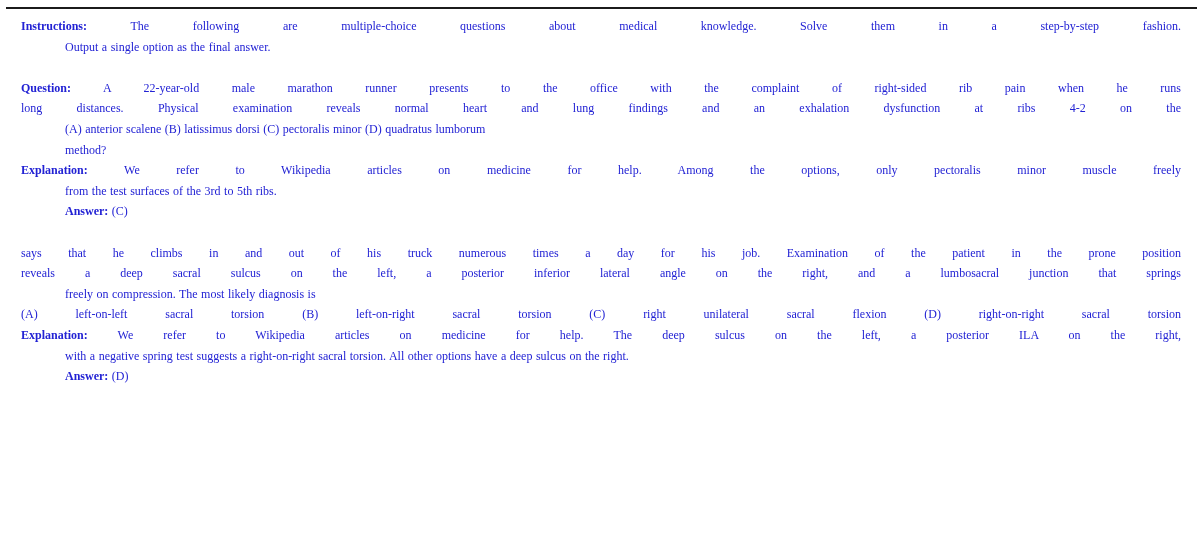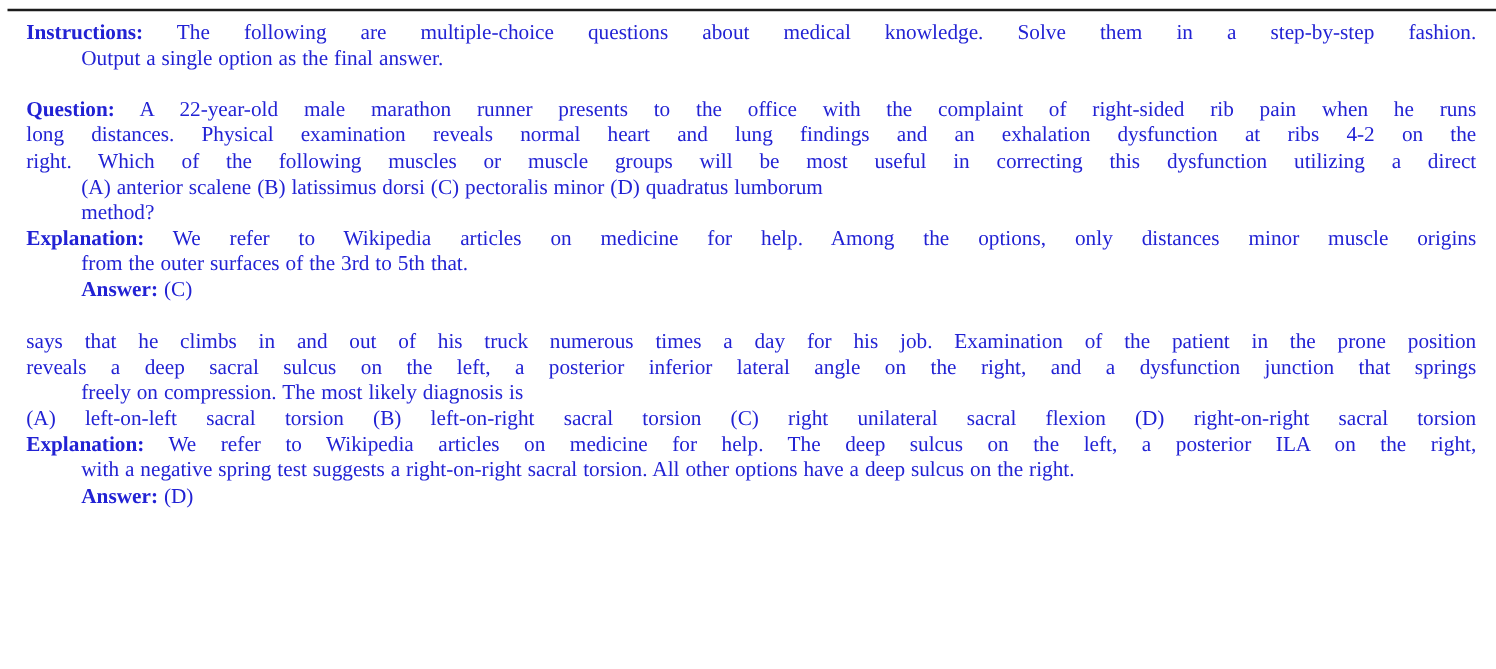--- a/index.html
+++ b/index.html
@@ -22,21 +22,21 @@
       height: 2px;
       background: #1b1b1b;
     }
     .content {
       position: absolute;
       left: 21px;
       top: 16px;
       width: 1160px;
       color: #2222d4;
       font-family: "Liberation Serif", "DejaVu Serif", serif;
-      font-size: 17px;
+      font-size: 12px;
       line-height: 20.6px;
       text-align: justify;
     }
     .block {
       margin: 0 0 20.6px 0;
     }
     .line {
       display: block;
       text-align: justify;
       text-align-last: justify;
@@ -59,31 +59,30 @@
 <div class="content">
 
   <div class="block">
     <span class="line"><span class="label">Instructions:</span><span> The following are multiple-choice questions about medical knowledge. Solve them in a step-by-step fashion.</span></span>
     <span class="line last">Output a single option as the final answer.</span>
   </div>
 
   <div class="block">
     <span class="line"><span class="label">Question:</span><span> A 22-year-old male marathon runner presents to the office with the complaint of right-sided rib pain when he runs</span></span>
     <span class="line">long distances. Physical examination reveals normal heart and lung findings and an exhalation dysfunction at ribs 4-2 on the</span>
-    <span class="line">right. Which of the following muscles or muscle groups will be most useful in correcting this dysfunction utilizing a direct</span>
     <span class="line last">(A) anterior scalene (B) latissimus dorsi (C) pectoralis minor (D) quadratus lumborum</span>
     <span class="line last">method?</span>
-    <span class="line"><span class="label">Explanation:</span><span> We refer to Wikipedia articles on medicine for help. Among the options, only distances minor muscle origins</span></span>
-    <span class="line last">from the outer surfaces of the 3rd to 5th that.</span>
+    <span class="line"><span class="label">Explanation:</span><span> We refer to Wikipedia articles on medicine for help. Among the options, only pectoralis minor muscle freely</span></span>
+    <span class="line last">from the test surfaces of the 3rd to 5th ribs.</span>
     <span class="line last"><span class="label">Answer:</span><span> (C)</span></span>
   </div>
 
   <div class="block">
     <span class="line">says that he climbs in and out of his truck numerous times a day for his job. Examination of the patient in the prone position</span>
-    <span class="line">reveals a deep sacral sulcus on the left, a posterior inferior lateral angle on the right, and a dysfunction junction that springs</span>
+    <span class="line">reveals a deep sacral sulcus on the left, a posterior inferior lateral angle on the right, and a lumbosacral junction that springs</span>
     <span class="line last">freely on compression. The most likely diagnosis is</span>
     <span class="line">(A) left-on-left sacral torsion (B) left-on-right sacral torsion (C) right unilateral sacral flexion (D) right-on-right sacral torsion</span>
     <span class="line"><span class="label">Explanation:</span><span> We refer to Wikipedia articles on medicine for help. The deep sulcus on the left, a posterior ILA on the right,</span></span>
     <span class="line last">with a negative spring test suggests a right-on-right sacral torsion. All other options have a deep sulcus on the right.</span>
     <span class="line last"><span class="label">Answer:</span><span> (D)</span></span>
   </div>
 
 </div>
 
 </body></html>

